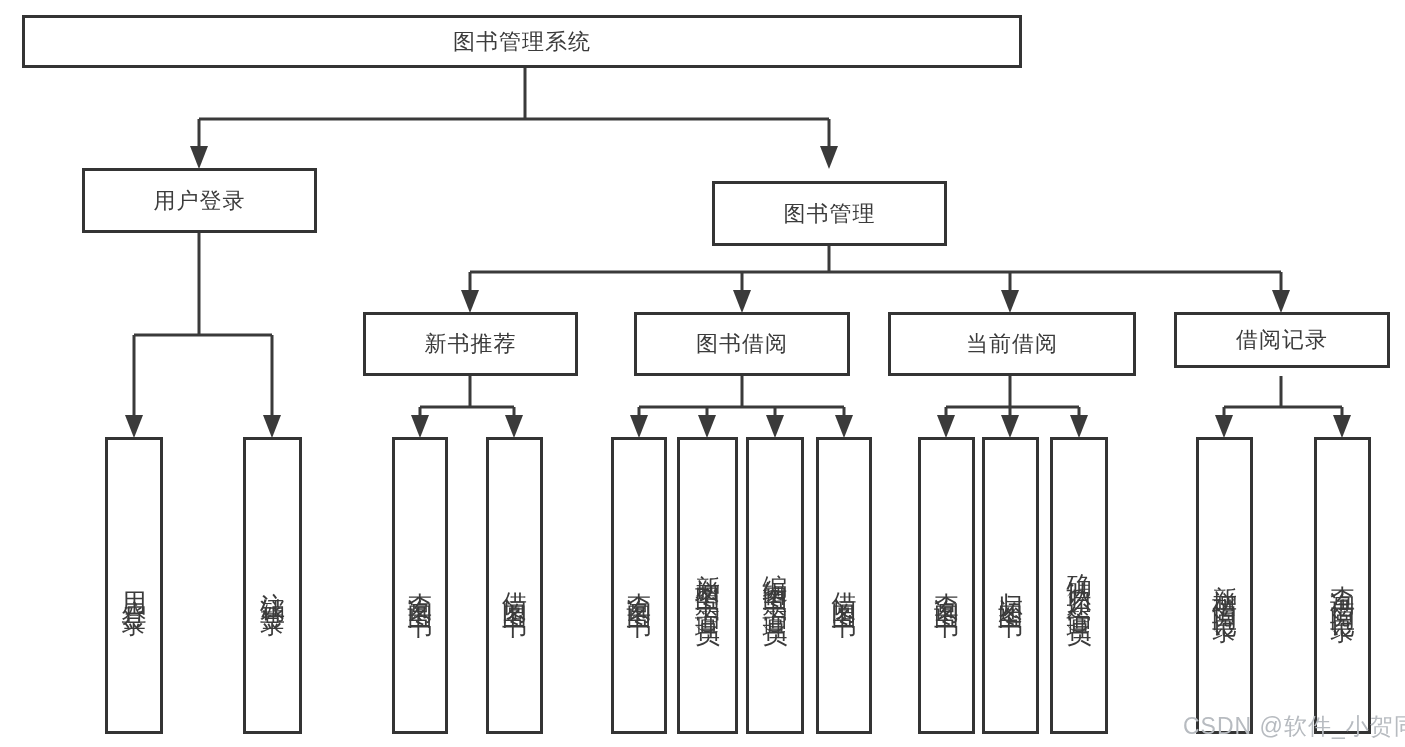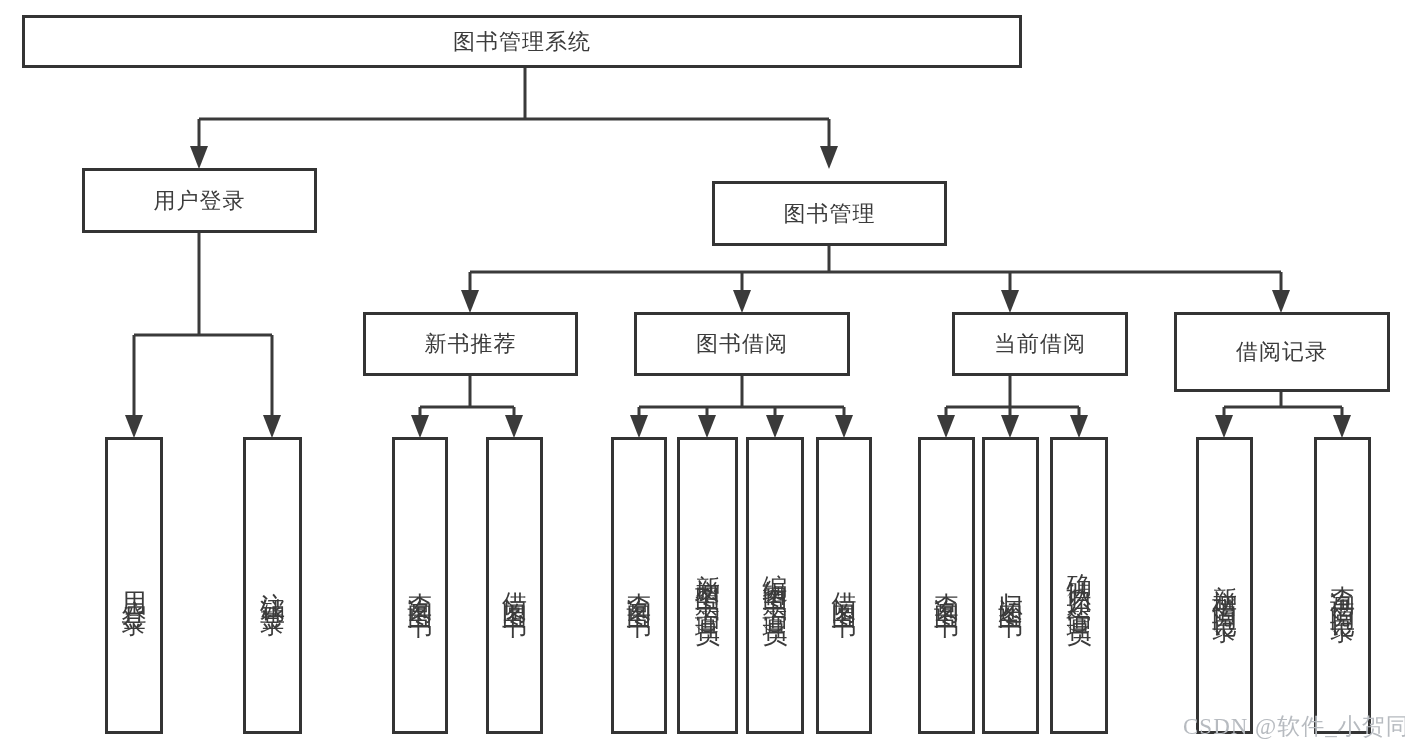--- a/index.html
+++ b/index.html
@@ -2,21 +2,21 @@
 <html><head>
 <meta charset="utf-8">
 <style>
   html, body { margin: 0; padding: 0; background: #ffffff; }
   #canvas {
     position: relative;
     width: 1405px;
     height: 747px;
     background: #ffffff;
     overflow: hidden;
-    font-family: Liberation Serif, serif;
+    font-family: Liberation Sans, sans-serif;
   }
   #wires { position: absolute; left: 0; top: 0; width: 1405px; height: 747px; }
   #wires path { stroke: #3a3a3a; stroke-width: 3; fill: none; }
   #wires polygon { fill: #3a3a3a; stroke: none; }
   .node {
     position: absolute;
     box-sizing: border-box;
     border: 3px solid #343434;
     background: #ffffff;
     display: flex;
@@ -103,24 +103,24 @@
   <div class="node" style="left:712px; top:181px; width:235px; height:65px;">
     <span class="lbl">图书管理</span>
   </div>
 
   <div class="node" style="left:634px; top:312px; width:216px; height:64px;">
     <span class="lbl">图书借阅</span>
   </div>
   <div class="node" style="left:363px; top:312px; width:215px; height:64px;">
     <span class="lbl">新书推荐</span>
   </div>
-  <div class="node" style="left:952px; top:312px; width:176px; height:64px;">
+  <div class="node" style="left:888px; top:312px; width:248px; height:64px;">
     <span class="lbl">当前借阅</span>
   </div>
-  <div class="node" style="left:1174px; top:312px; width:216px; height:80px;">
+  <div class="node" style="left:1174px; top:312px; width:216px; height:56px;">
     <span class="lbl">借阅记录</span>
   </div>
 
   <div class="node vnode" style="left:105px; top:437px; width:58px; height:297px;">
     <span class="lbl">用户登录</span>
   </div>
   <div class="node vnode" style="left:243px; top:437px; width:59px; height:297px;">
     <span class="lbl">注销登录</span>
   </div>
 

